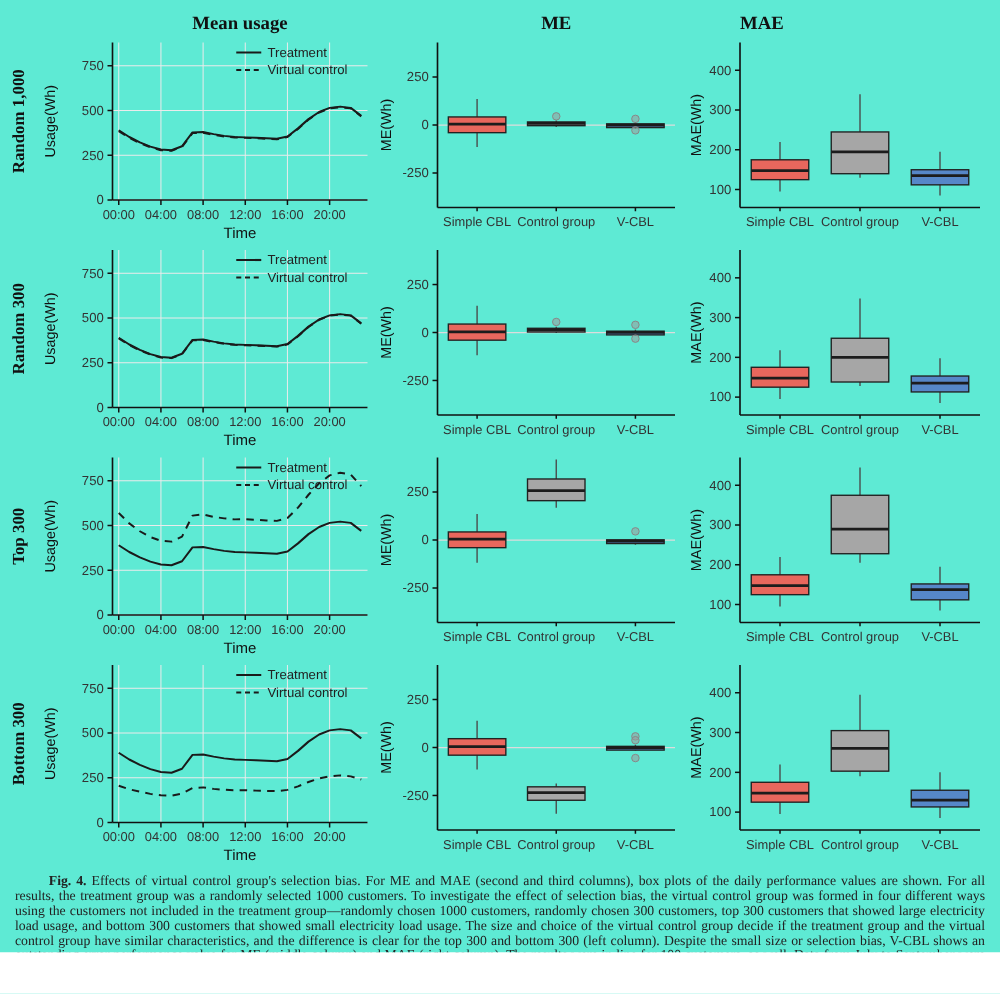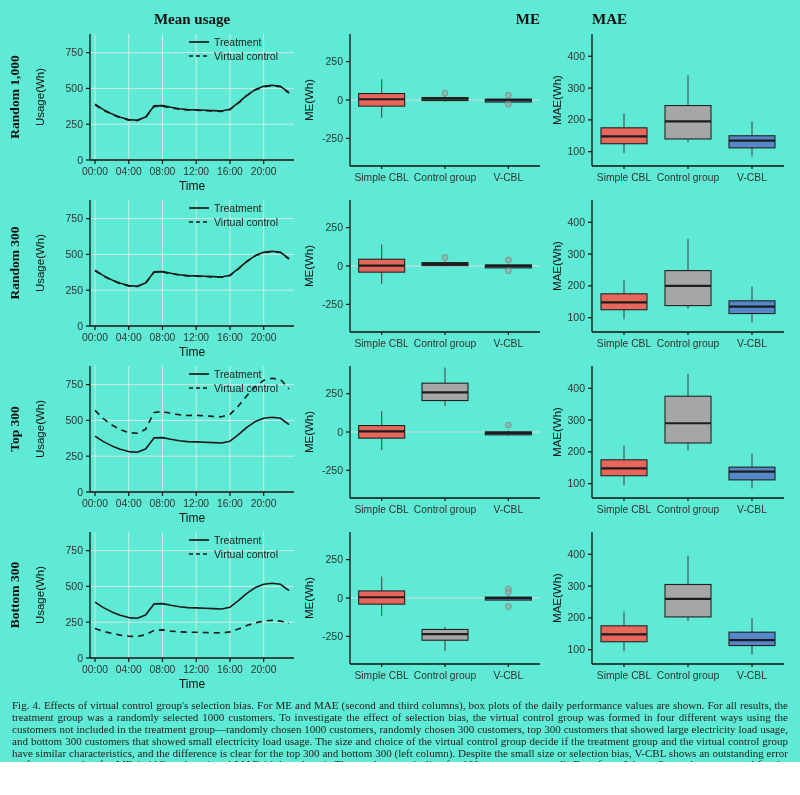--- a/index.html
+++ b/index.html
@@ -3,31 +3,31 @@
 <meta charset="utf-8">
 <style>
   html,body{margin:0;padding:0;background:#ffffff;}
   .figure{width:800px;height:762px;background:#5eead4;position:relative;overflow:hidden;
           font-family:"Liberation Sans",sans-serif;}
   .hdr{display:flex;height:28px;align-items:flex-end;}
   .hdr .spacer{width:30px;}
   .hdr .t{font-family:"Liberation Serif",serif;font-weight:bold;font-size:15px;color:#111;
           text-align:center;}
   .t1{width:270px;}.t1 .in{margin-left:60px;width:204px;text-align:center;}
-  .t2{width:248px;}.t2 .in{margin-left:50px;width:190px;text-align:right;}
+  .t2{width:248px;}.t2 .in{margin-left:50px;width:190px;text-align:center;}
   .t3{width:252px;}.t3 .in{margin-left:44px;width:192px;text-align:left;}
   .row{display:flex;height:166px;}
   .rowlabel{width:30px;position:relative;}
   .rowlabel span{position:absolute;left:50%;top:calc(50% - 14px);
     transform:translate(-50%,-50%) rotate(-90deg);white-space:nowrap;
     font-family:"Liberation Serif",serif;font-weight:bold;font-size:13.5px;color:#111;}
   svg{display:block;}
   .caption{padding:8px 12px 0 12px;font-family:"Liberation Serif",serif;font-size:11px;
     line-height:1.08;color:#222;text-align:justify;}
-  .caption b{font-weight:normal;}
+  .caption b{font-weight:bold;margin-left:27px;}
   .figlink{cursor:pointer;text-decoration:none;}
 </style>
 </head>
 <body>
 
 <div class="figure">
 
   <div class="hdr">
     <div class="spacer"></div>
     <div class="t t1">

